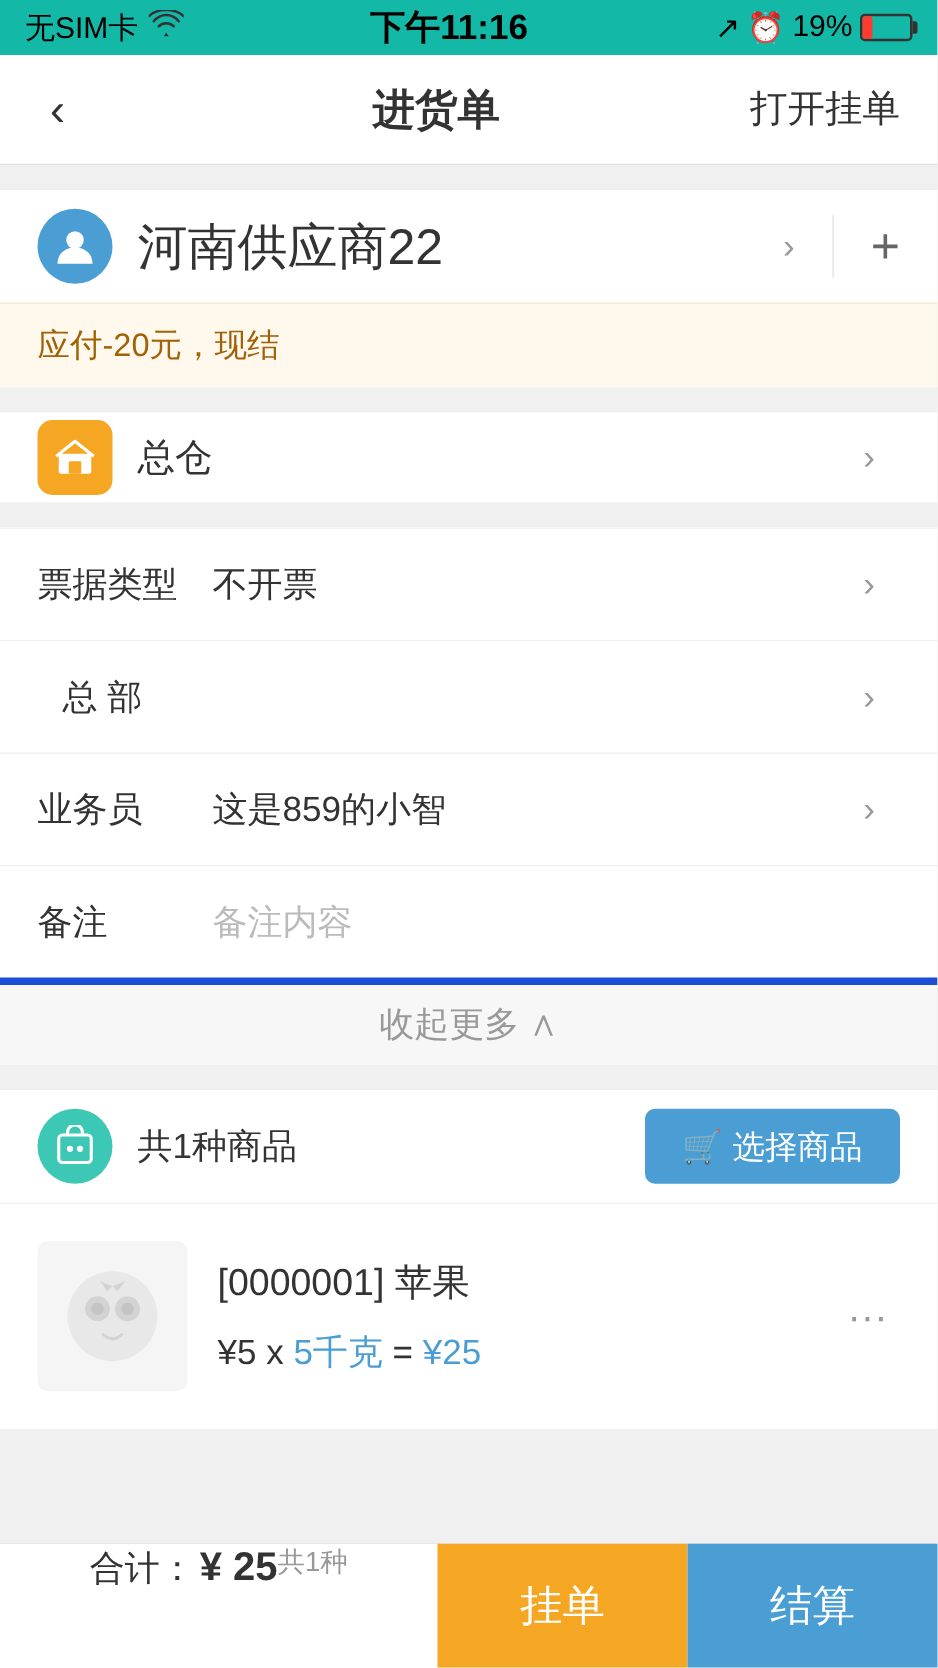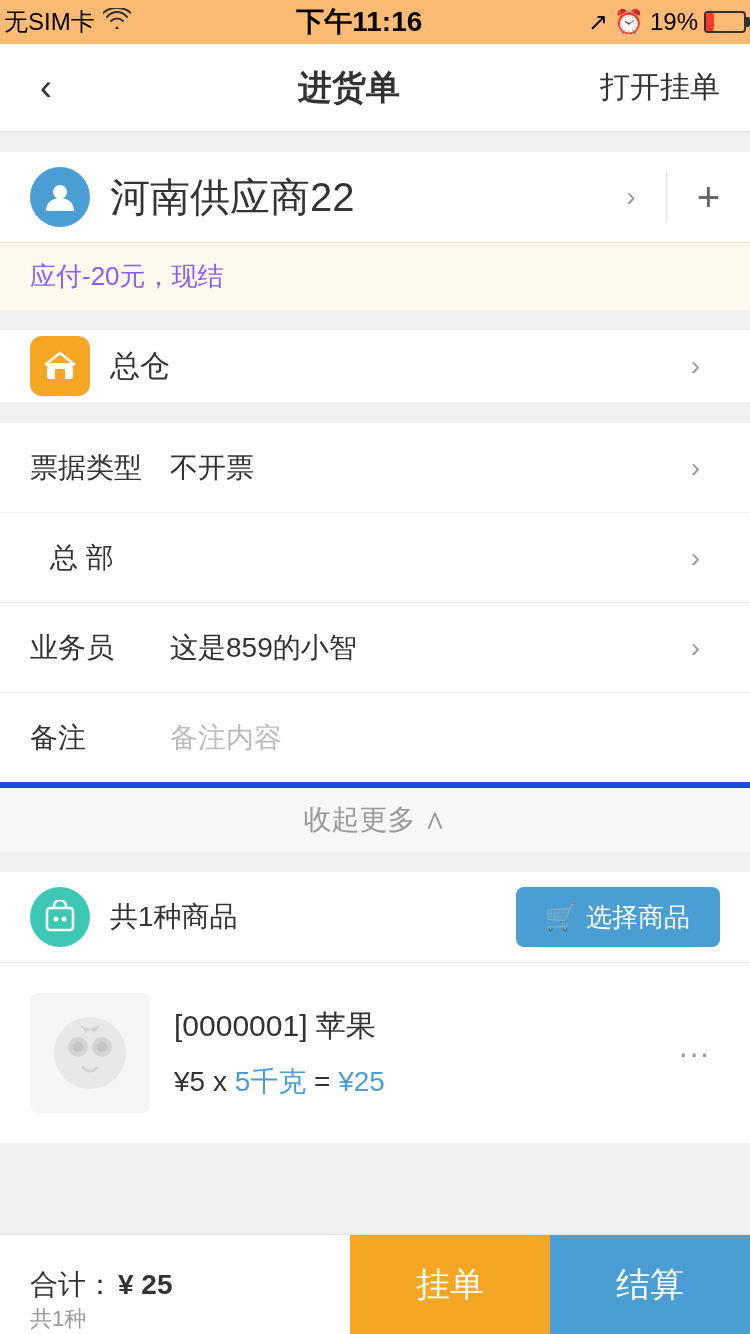--- a/index.html
+++ b/index.html
@@ -10,25 +10,25 @@
       font-family: -apple-system, "PingFang SC", "Helvetica Neue", Arial, sans-serif;
       background: #f0f0f0;
       font-size: 28px;
       color: #333;
     }
 
     
     .status-bar {
       width: 750px;
       height: 44px;
-      background: #fdba74;
+      background: #14b8a6;
       display: flex;
       align-items: center;
       justify-content: space-between;
-      padding: 0 4px;
+      padding: 0 20px;
       font-size: 24px;
       color: #000;
     }
     .status-left { display: flex; align-items: center; gap: 8px; }
     .status-center { font-size: 28px; font-weight: 600; }
     .status-right { display: flex; align-items: center; gap: 6px; font-size: 24px; }
     .battery-icon {
       width: 42px; height: 22px; border: 2px solid #333; border-radius: 4px;
       position: relative; display: inline-flex; align-items: center;
     }
@@ -105,21 +105,21 @@
       width: 1px; height: 50px; background: #e0e0e0; margin: 0 10px;
     }
     .add-icon {
       font-size: 40px; color: #666; padding: 10px 0 10px 20px;
     }
 
     .notice-bar {
       background: #fff8ec;
       padding: 16px 30px;
       font-size: 26px;
-      color: #8b5cf6;
+      color: #a16207;
       border-top: 1px solid #f0e6cc;
     }
 
     .warehouse-row {
       display: flex;
       align-items: center;
       padding: 0 30px;
       height: 72px;
       background: #fff;
     }
@@ -258,26 +258,26 @@
       left: 0;
       width: 750px;
       height: 100px;
       display: flex;
       background: #fff;
       border-top: 1px solid #e0e0e0;
     }
     .total-section {
       flex: 1;
       display: flex;
-      flex-direction: column;
-      justify-content: flex-end;
+      flex-direction: row;
+      justify-content: center;
       padding: 0 30px;
     }
     .total-amount {
-      font-size: 28px;
+      font-size: 32px;
       font-weight: 600;
       color: #333;
     }
     .total-count {
       font-size: 22px;
       color: #999;
     }
     .hang-btn {
       width: 200px;
       background: #f5a623;

